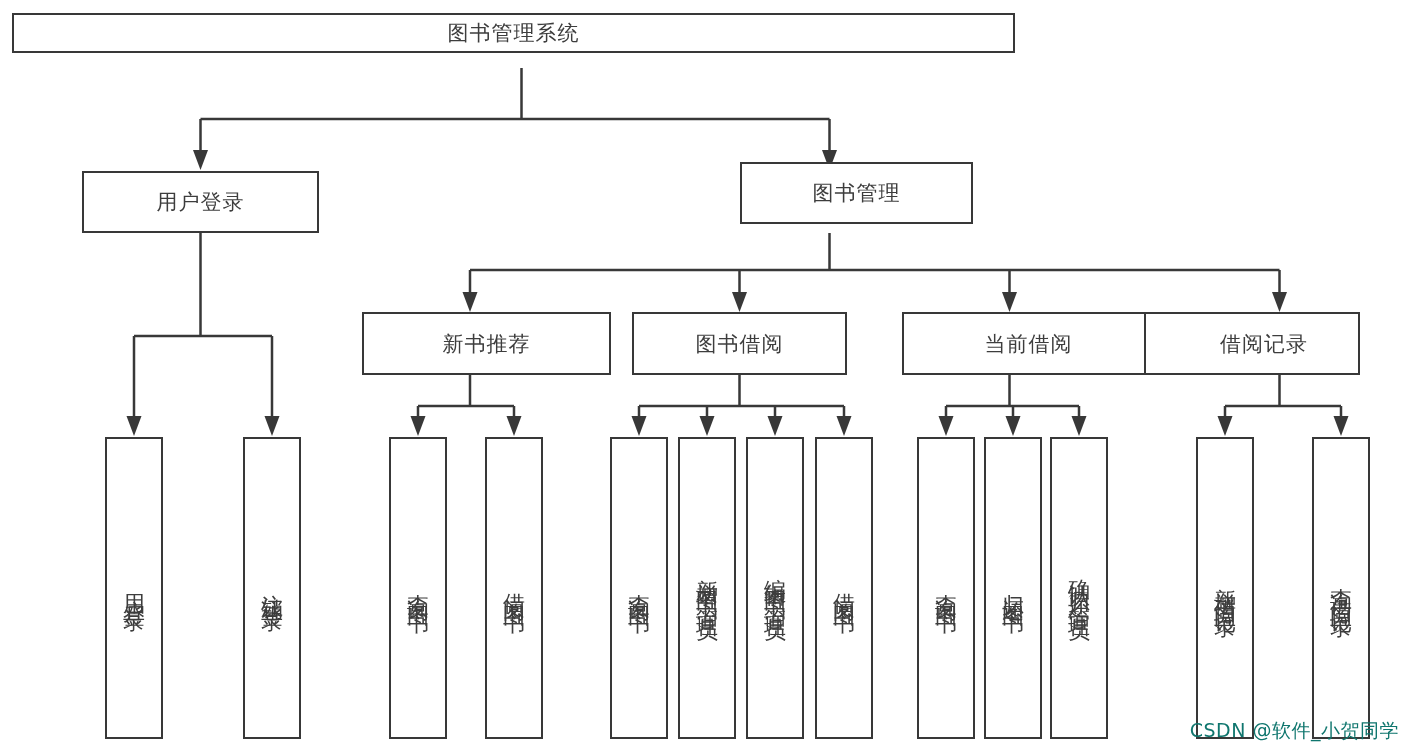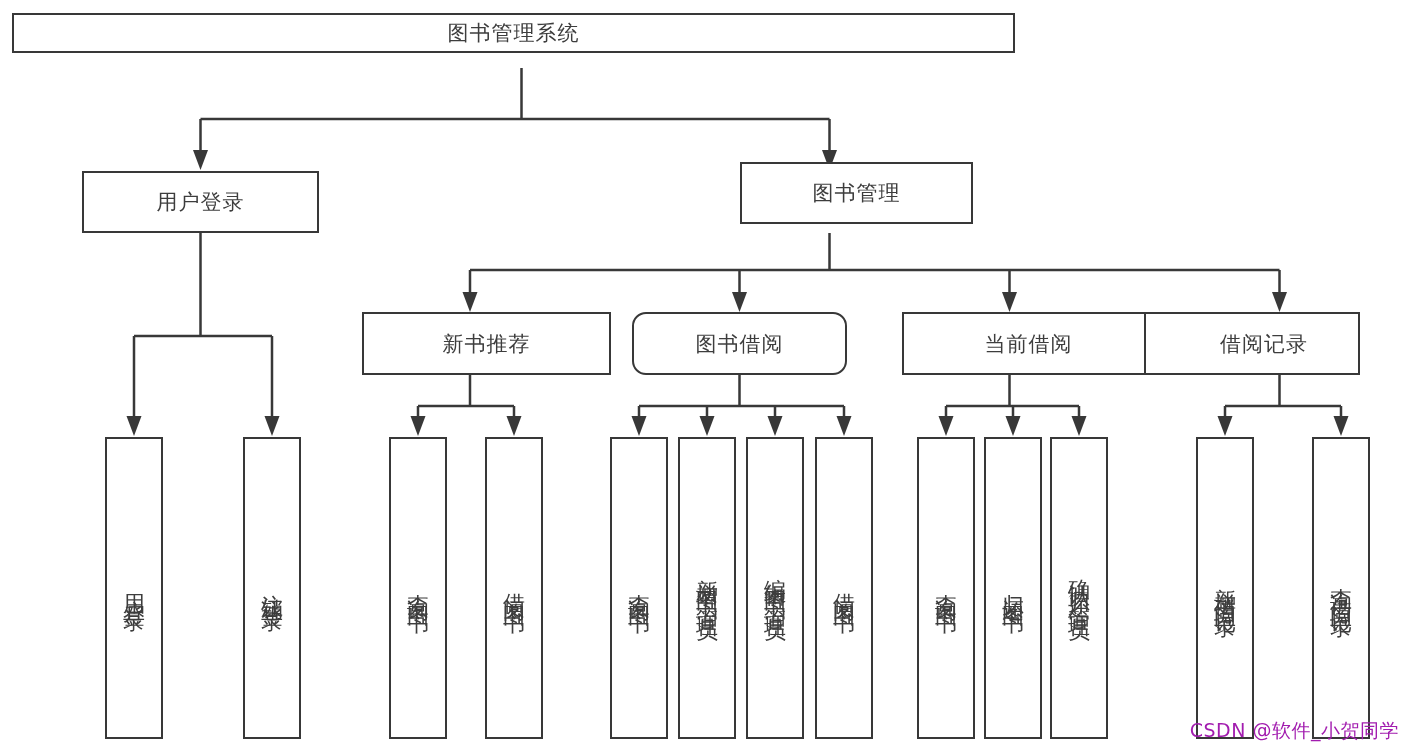--- a/index.html
+++ b/index.html
@@ -60,21 +60,21 @@
     line-height: 1.1;
     letter-spacing: 6px;
     color: #3d3d3d;
     white-space: nowrap;
   }
   #watermark {
     position: absolute;
     right: 6px;
     bottom: 3px;
     font-size: 19px;
-    color: #a21caf;
+    color: #0f766e;
     z-index: 3;
     letter-spacing: 0.5px;
     white-space: nowrap;
   }
 </style>
 </head>
 <body>
 
 <div id="canvas">
 
@@ -125,21 +125,21 @@
   <div class="hnode" style="left:82px; top:171px; width:237px; height:62px;">
     <span class="lbl">用户登录</span>
   </div>
   <div class="hnode" style="left:713px; top:162px; width:233px; height:62px;margin-left:27px;">
     <span class="lbl">图书管理</span>
   </div>
 
   <div class="hnode" style="left:362px; top:312px; width:249px; height:63px;">
     <span class="lbl">新书推荐</span>
   </div>
-  <div class="hnode" style="left:632px; top:312px; width:215px; height:63px;border-radius:14px;">
+  <div class="hnode" style="left:632px; top:312px; width:215px; height:63px;">
     <span class="lbl">图书借阅</span>
   </div>
   <div class="hnode" style="left:902px; top:312px; width:253px; height:63px;">
     <span class="lbl">当前借阅</span>
   </div>
   <div class="hnode" style="left:1144px; top:312px; width:216px; height:63px;padding-left:24px;">
     <span class="lbl">借阅记录</span>
   </div>
 
   <div class="vnode" style="left:105px;">

